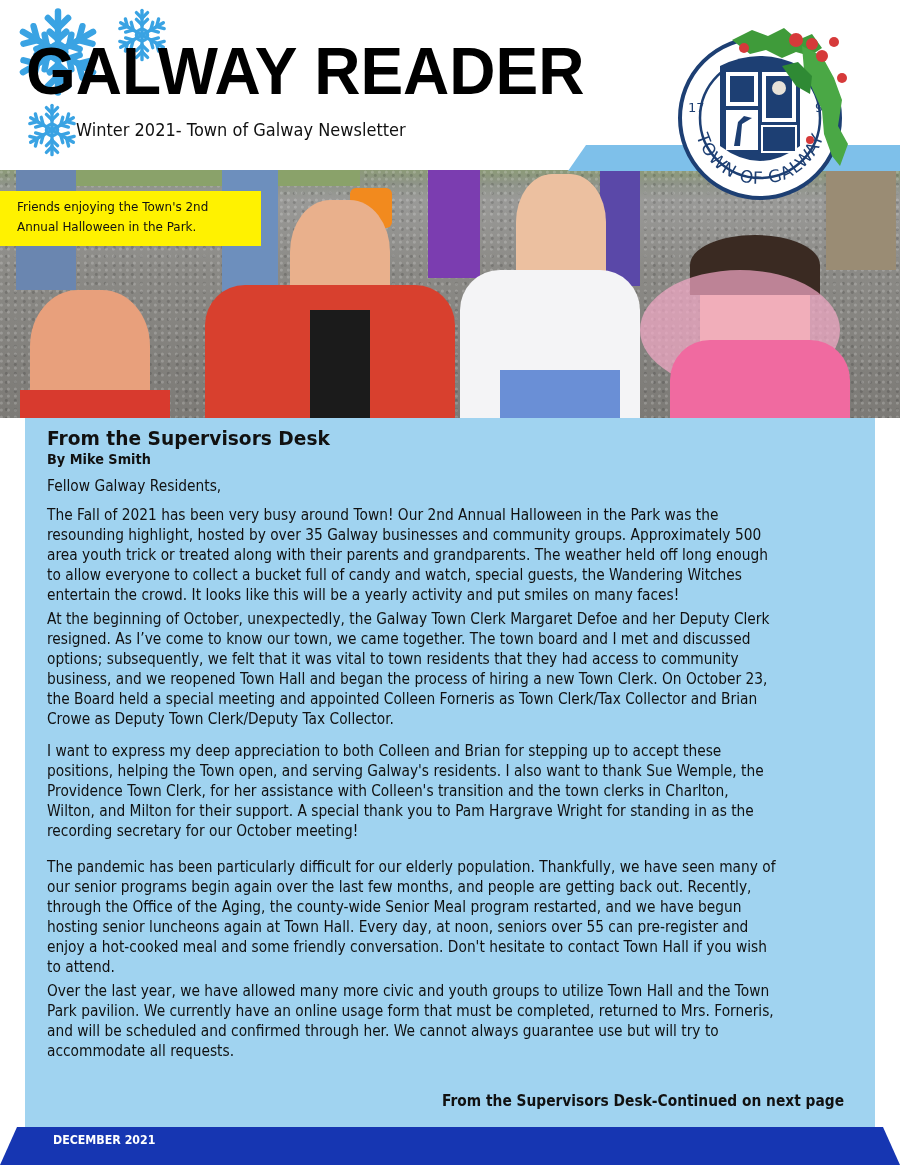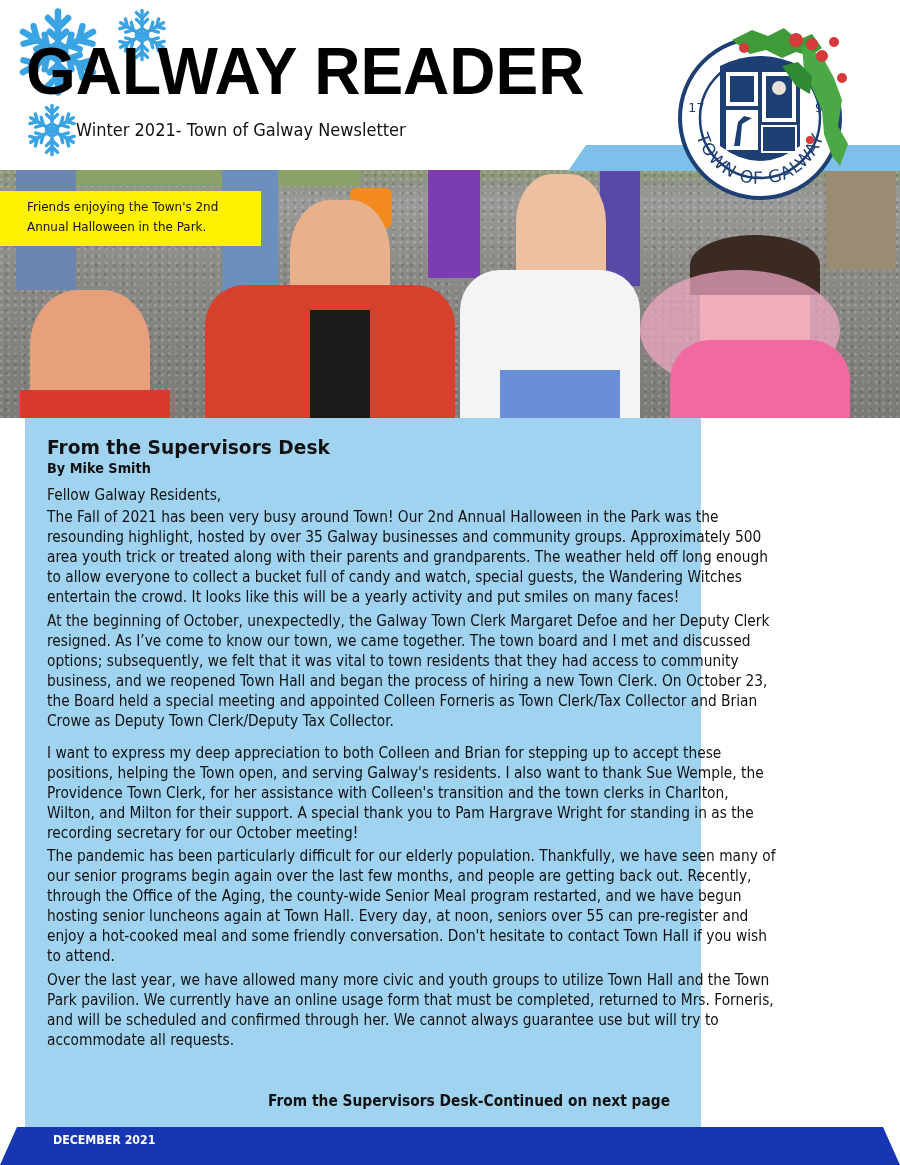--- a/index.html
+++ b/index.html
@@ -40,31 +40,31 @@
     .photo .gravel {
       position: absolute; inset: 0;
       background-image:
         radial-gradient(circle at 20% 30%, rgba(255,255,255,0.18) 1px, transparent 2px),
         radial-gradient(circle at 70% 60%, rgba(0,0,0,0.15) 1px, transparent 2px);
       background-size: 7px 7px, 9px 9px;
     }
     .photo .figure { position: absolute; border-radius: 40% 40% 8% 8%; }
     .caption-box {
       position: absolute; left: 0; top: 191px; width: 261px; height: 55px;
-      background: #fff200; z-index: 4; padding: 6px 0 0 27px;
+      background: #fff200; z-index: 4; padding: 6px 0 0 17px;
     }
     .caption-box span {
       display: block; font-family: "DejaVu Sans", sans-serif; font-size: 13px; line-height: 20px; color: #111;
       transform: scaleX(0.92); transform-origin: left top; white-space: nowrap;
     }
 
     
     .article {
-      position: absolute; left: 25px; top: 418px; width: 676px; height: 711px;
-      background: #a0d3f0; padding: 17px 0 0 22px;
+      position: absolute; left: 25px; top: 418px; width: 850px; height: 711px;
+      background: #a0d3f0; padding: 8px 0 0 22px;
     }
     .article h1 {
       font-family: "DejaVu Sans", sans-serif; font-weight: bold; font-size: 20px; line-height: 24px; color: #111;
       transform: scaleX(0.93); transform-origin: left top; white-space: nowrap;
     }
     .byline {
       font-family: "DejaVu Sans", sans-serif; font-weight: bold; font-size: 14px; line-height: 18px; color: #111;
       transform: scaleX(0.92); transform-origin: left top; white-space: nowrap;
     }
     .salutation {
@@ -223,21 +223,21 @@
 <div class="caption-box">
   <span>Friends enjoying the Town's 2nd</span>
   <span>Annual Halloween in the Park.</span>
 </div>
 
 <div class="article">
   <h1>From the Supervisors Desk</h1>
   <div class="byline">By Mike Smith</div>
   <div class="salutation">Fellow Galway Residents,</div>
 
-  <div class="para" style="margin-top:2px">
+  <div class="para" style="margin-top:9px">
     <span class="line">The Fall of 2021 has been very busy around Town! Our 2nd Annual Halloween in the Park was the</span>
     <span class="line">resounding highlight, hosted by over 35 Galway businesses and community groups.  Approximately 500</span>
     <span class="line">area youth trick or treated along with their parents and grandparents. The weather held off long enough</span>
     <span class="line">to allow everyone to collect a bucket full of candy and watch, special guests, the Wandering Witches</span>
     <span class="line">entertain the crowd.  It looks like this will be a yearly activity and put smiles on many faces!</span>
   </div>
 
   <div class="para" style="margin-top:4px">
     <span class="line">At the beginning of October, unexpectedly, the Galway Town Clerk Margaret Defoe and her Deputy Clerk</span>
     <span class="line">resigned. As I’ve come to know our town, we came together. The town board and I met and discussed</span>
@@ -248,21 +248,21 @@
   </div>
 
   <div class="para" style="margin-top:12px">
     <span class="line">I want to express my deep appreciation to both Colleen and Brian for stepping up to accept these</span>
     <span class="line">positions, helping the Town open, and serving Galway's residents.  I also want to thank Sue Wemple, the</span>
     <span class="line">Providence Town Clerk, for her assistance with Colleen's transition and the town clerks in Charlton,</span>
     <span class="line">Wilton, and Milton for their support.  A special thank you to Pam Hargrave Wright for standing in as the</span>
     <span class="line">recording secretary for our October meeting!</span>
   </div>
 
-  <div class="para" style="margin-top:3px">
+  <div class="para" style="margin-top:16px">
     <span class="line">The pandemic has been particularly difficult for our elderly population. Thankfully, we have seen many of</span>
     <span class="line">our senior programs begin again over the last few months, and people are getting back out.  Recently,</span>
     <span class="line">through the Office of the Aging, the county-wide Senior Meal program restarted, and we have begun</span>
     <span class="line">hosting senior luncheons again at Town Hall. Every day, at noon, seniors over 55 can pre-register and</span>
     <span class="line">enjoy a hot-cooked meal and some friendly conversation. Don't hesitate to contact Town Hall if you wish</span>
     <span class="line">to attend.</span>
   </div>
 
   <div class="para" style="margin-top:4px">
     <span class="line">Over the last year, we have allowed many more civic and youth groups to utilize Town Hall and the Town</span>

